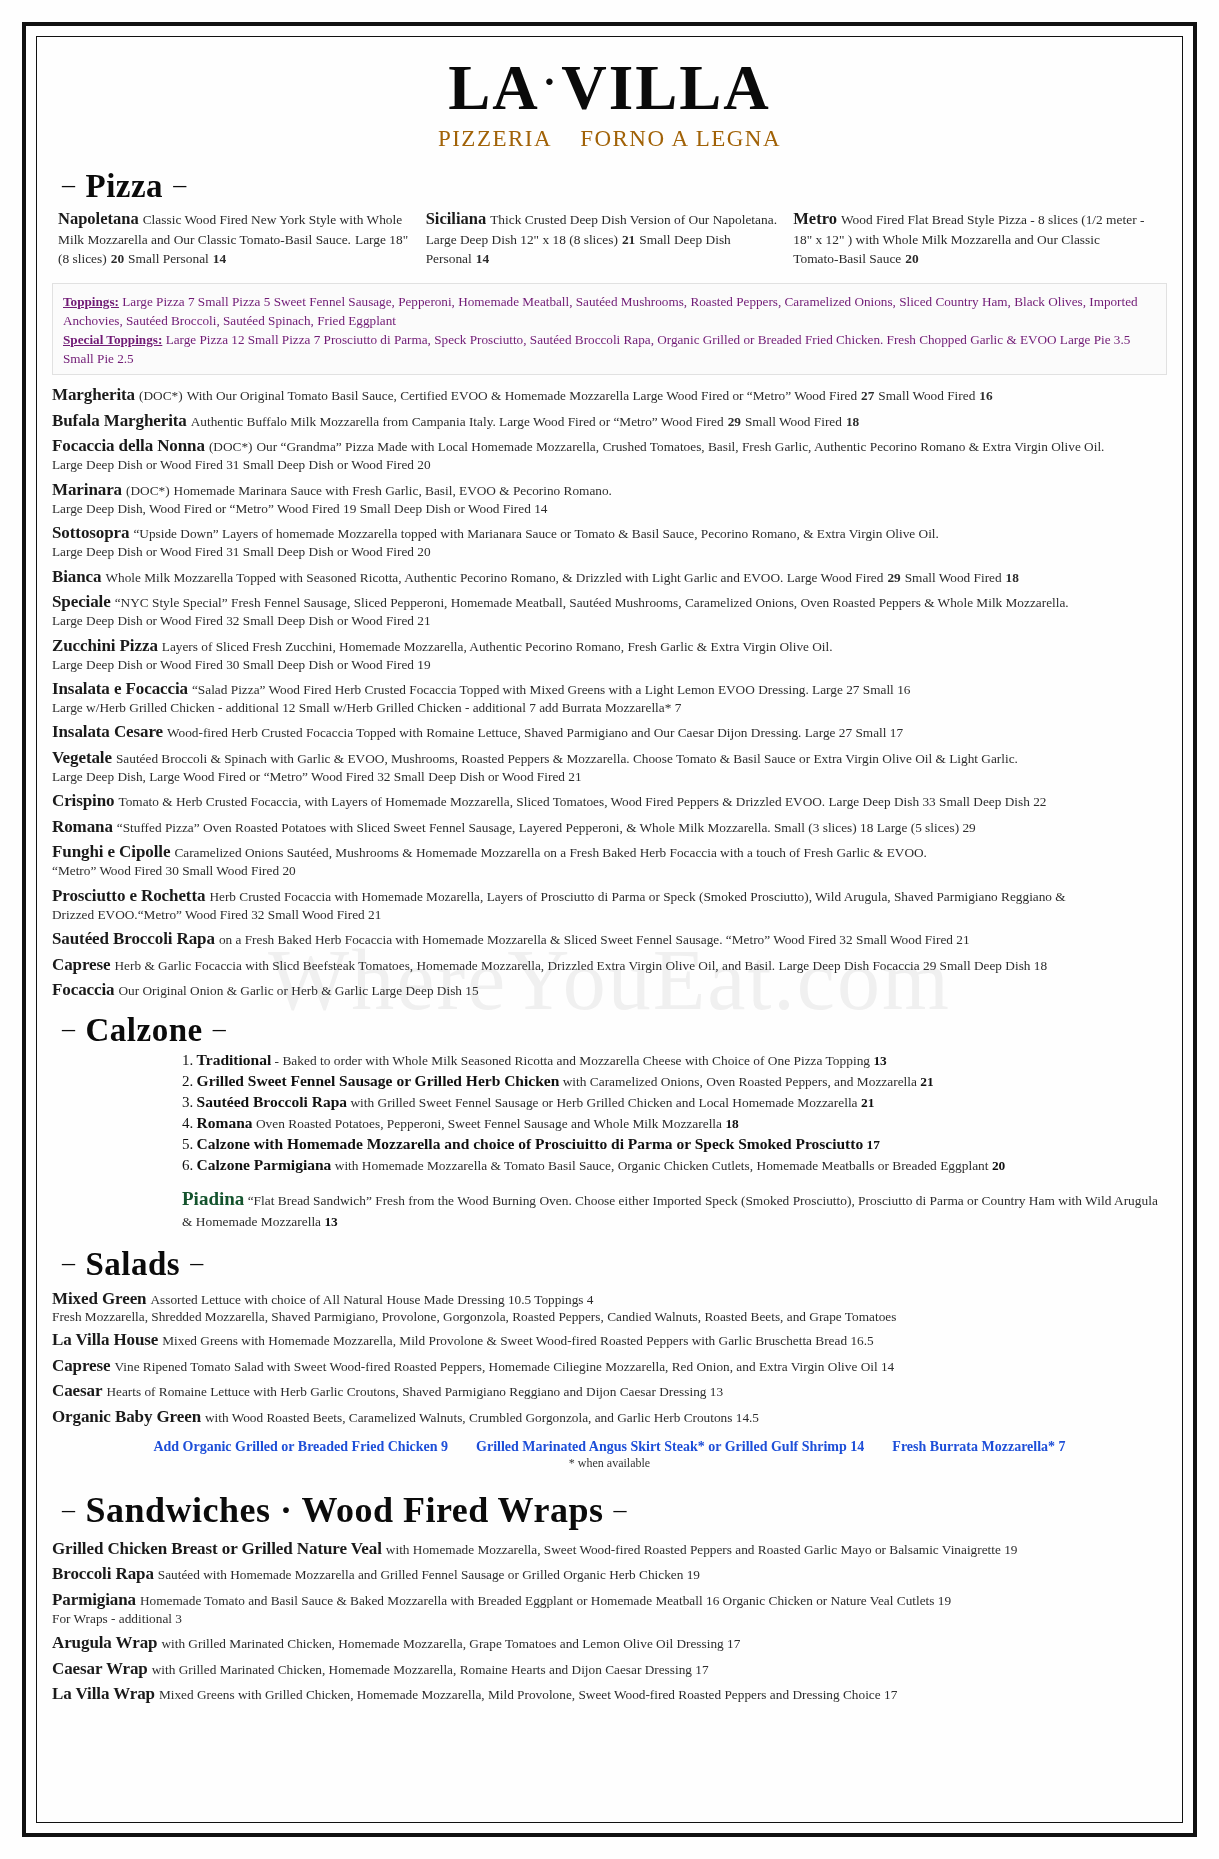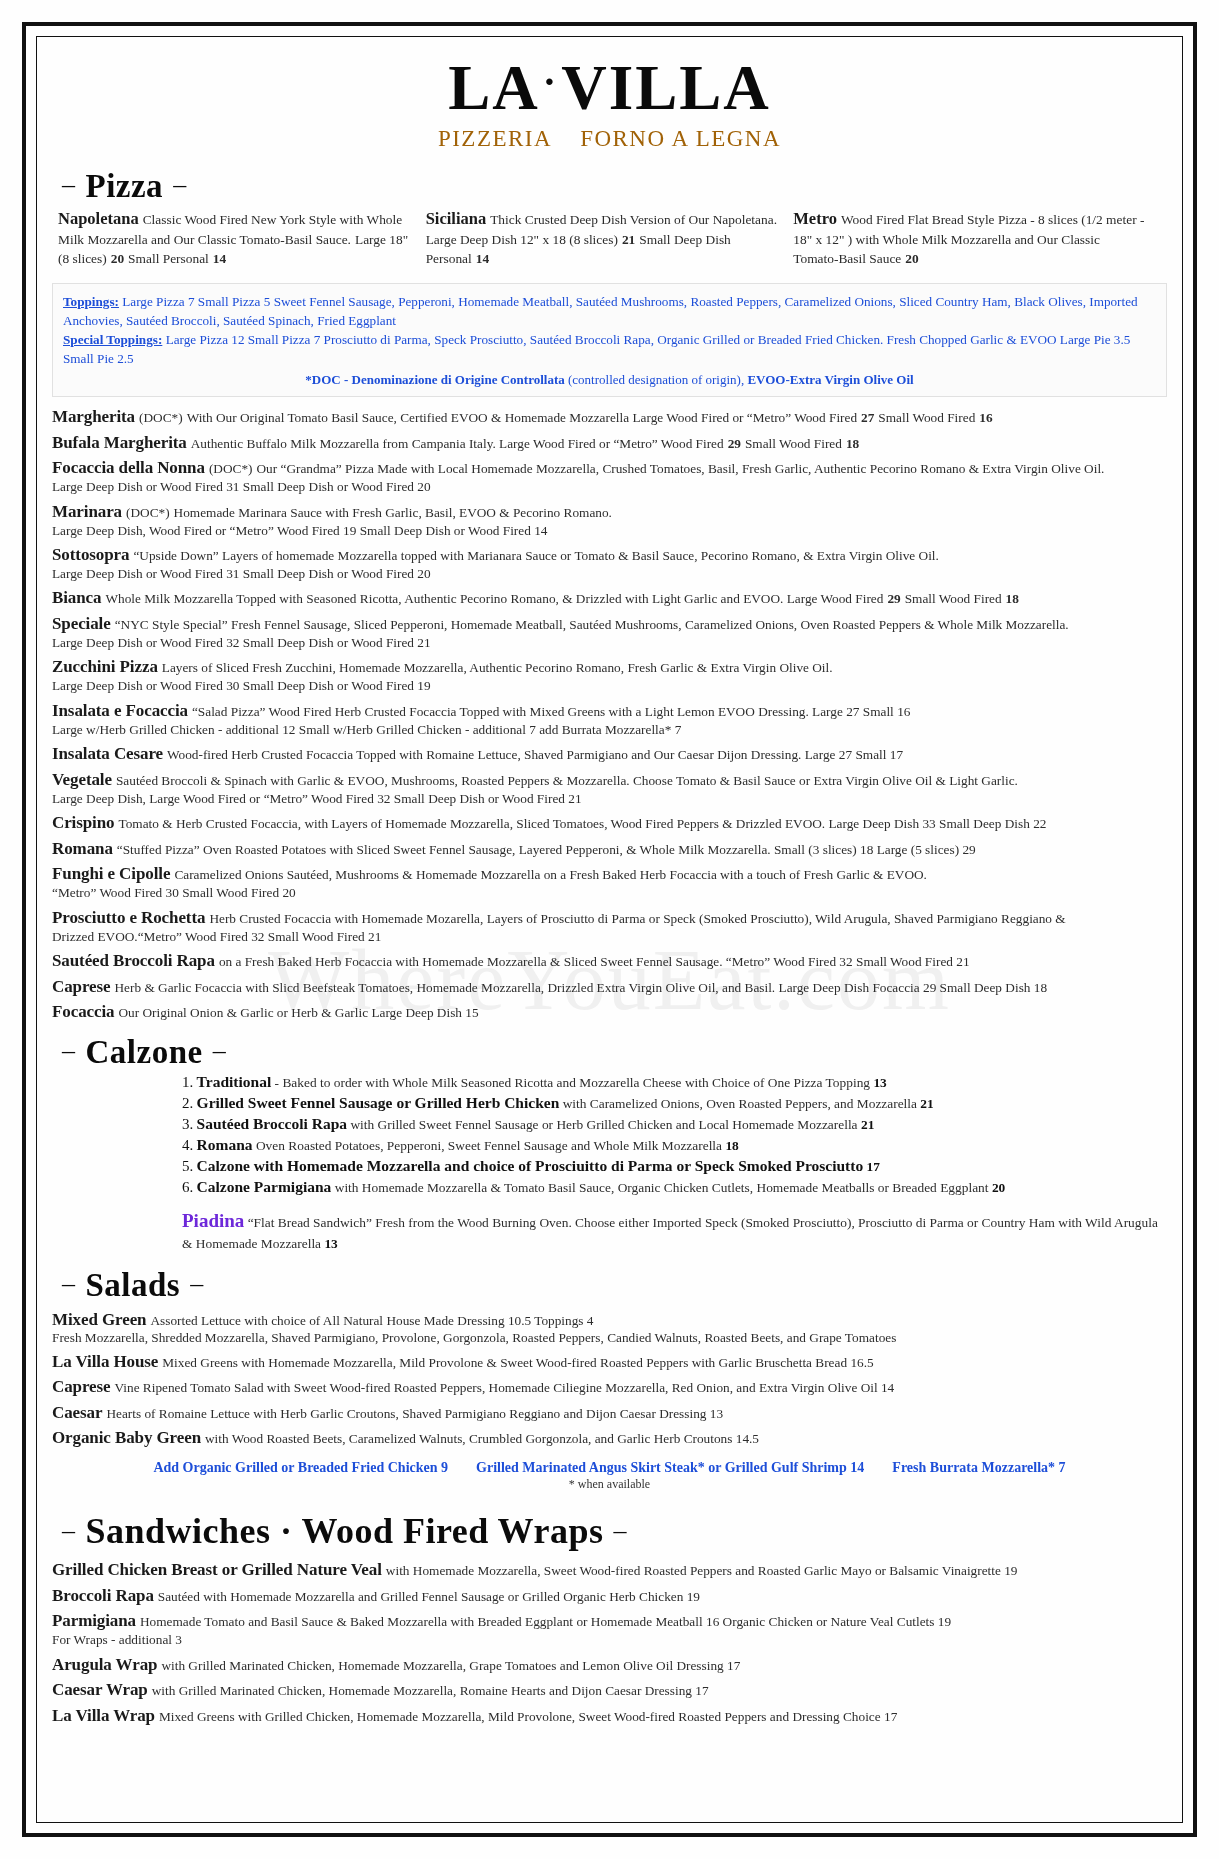--- a/index.html
+++ b/index.html
@@ -112,21 +112,21 @@
     line-height: 1.38;
   }
   .style-col .pr { font-weight: 700; }
 
   
   .toppings {
     margin-top: 14px;
     padding: 8px 10px 6px 10px;
     font-size: 13.2px;
     line-height: 1.45;
-    color: #1d4ed8;
+    color: #701a75;
     border: 1px solid rgba(0,0,0,0.10);
     background: rgba(0,0,0,0.012);
   }
   .toppings .lbl { font-weight: 700; text-decoration: underline; }
   .doc-note {
     text-align: center;
     font-size: 13px;
     margin-top: 3px;
   }
   .doc-note b { font-weight: 700; }
@@ -151,21 +151,21 @@
     line-height: 1.35;
   }
 
   
   .calzone-list { margin: 2px 0 0 0; padding: 0 0 0 130px; list-style: none; }
   .calzone-list li { margin-bottom: 3px; font-size: 13.4px; color: #2d2d2d; }
   .calzone-list .num { font-size: 15px; color: #111; }
   .calzone-list .nm { font-weight: 700; font-size: 15.5px; color: #111; }
   .calzone-list .pr { font-weight: 700; color:#111; }
   .piadina { margin: 12px 0 0 130px; font-size: 13.4px; color: #2d2d2d; line-height:1.4; }
-  .piadina .nm { font-weight: 700; font-size: 19px; color: #6d28d9; }
+  .piadina .nm { font-weight: 700; font-size: 19px; color: #14532d; }
   .piadina .pr { font-weight: 700; color:#111; }
 
   
   .salad-sub { font-size: 13.3px; color: #2d2d2d; }
   .addons {
     text-align: center;
     font-size: 14px;
     font-weight: 700;
     margin-top: 12px;
     color: #1d4ed8;
@@ -230,25 +230,20 @@
 
       <div class="toppings">
         <div>
           <span class="lbl">Toppings:</span>
           <span>Large Pizza 7 Small Pizza 5  Sweet Fennel Sausage, Pepperoni, Homemade Meatball, Sautéed Mushrooms, Roasted Peppers, Caramelized Onions, Sliced Country Ham, Black Olives, Imported Anchovies, Sautéed Broccoli, Sautéed Spinach, Fried Eggplant</span>
         </div>
         <div>
           <span class="lbl">Special Toppings:</span>
           <span>Large Pizza 12  Small Pizza 7   Prosciutto di Parma, Speck Prosciutto, Sautéed Broccoli Rapa, Organic Grilled or Breaded Fried Chicken. Fresh Chopped Garlic &amp; EVOO  Large Pie 3.5    Small Pie 2.5</span>
         </div>
-        <div class="doc-note">
-          <b>*DOC - Denominazione di Origine Controllata</b>
-          <span>(controlled designation of origin),</span>
-          <b>EVOO-Extra Virgin Olive Oil</b>
-        </div>
       </div>
 
       <div class="list">
 
         <div class="item">
           <span class="nm">Margherita</span>
           <span class="tx">(DOC*)</span>
           <span class="tx">With Our Original Tomato Basil Sauce, Certified EVOO &amp; Homemade Mozzarella  Large Wood Fired or “Metro” Wood Fired</span>
           <span class="tx pr">27</span>
           <span class="tx">Small Wood Fired</span>

